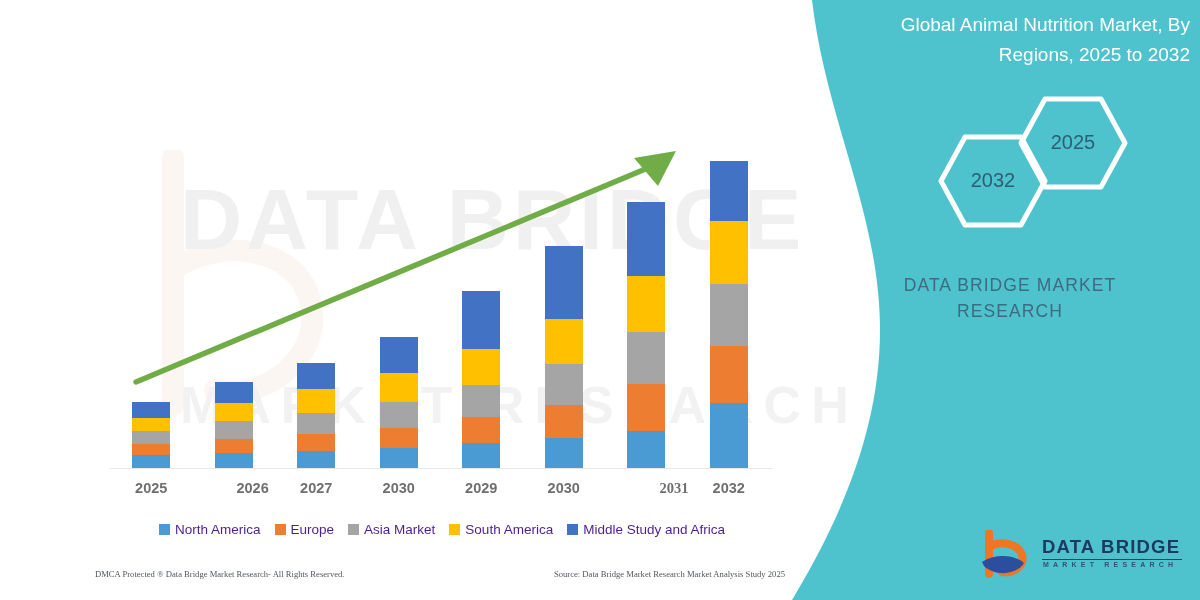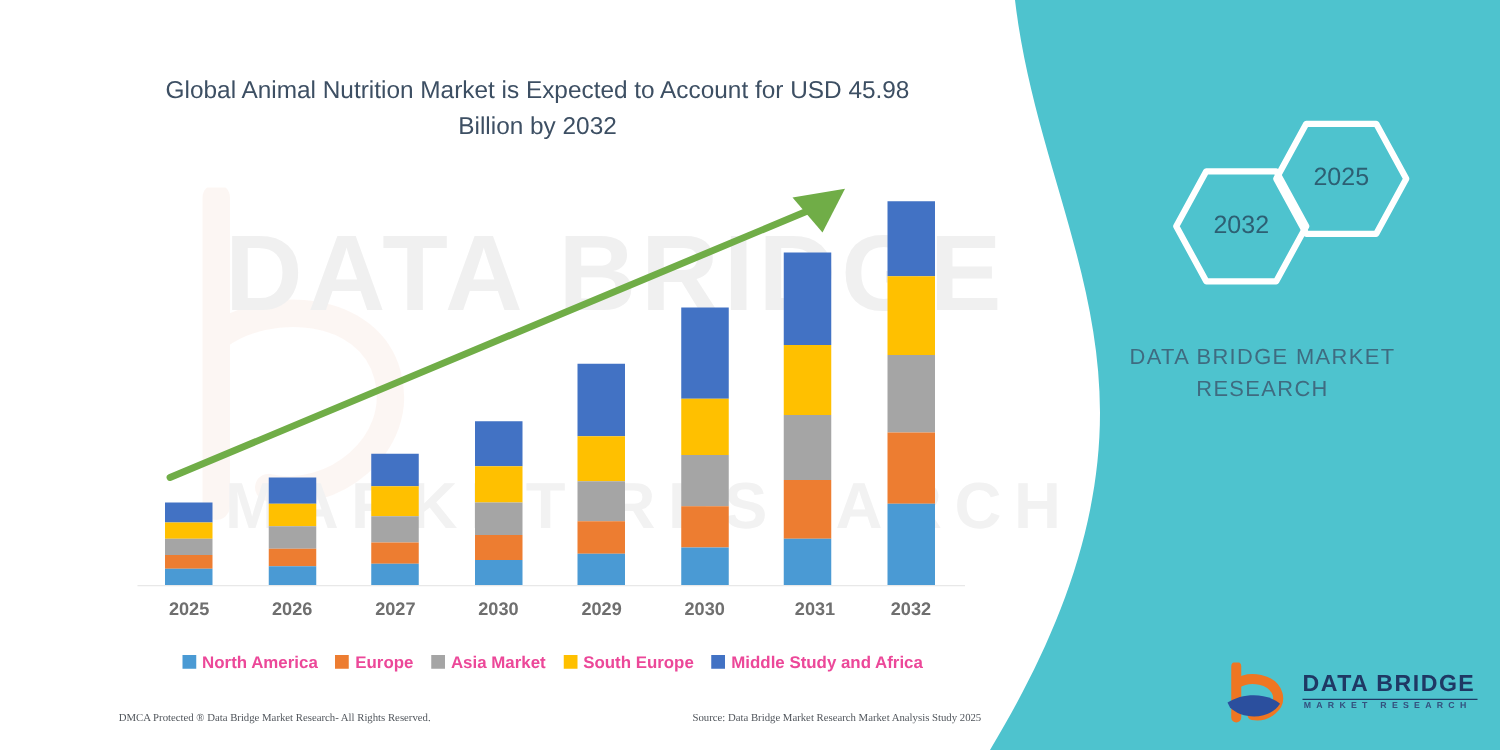--- a/index.html
+++ b/index.html
@@ -41,21 +41,21 @@
 
   
   .arrow{position:absolute;left:0;top:0;width:800px;height:600px;
          pointer-events:none;}
 
   
   .legend{position:absolute;left:112px;top:518px;width:660px;height:22px;
           display:flex;align-items:center;justify-content:center;gap:14px;z-index:6;}
   .lg-item{display:flex;align-items:center;gap:5px;}
   .lg-sw{width:11px;height:11px;display:block;}
-  .lg-tx{font-size:13.5px;font-weight:700;color:#ec4899;white-space:nowrap;}
+  .lg-tx{font-size:13.5px;font-weight:400;color:#4c1d95;white-space:nowrap;}
 
   
   .footer{position:absolute;left:95px;top:569px;width:690px;z-index:6;
           display:flex;justify-content:space-between;text-align:right;}
   .foot-tx{font-size:8.6px;color:#51565c;font-family:"Liberation Serif",serif;
            white-space:nowrap;}
 
   
   .rp{position:absolute;left:810px;top:0;width:390px;height:600px;z-index:7;}
   .rp-title{position:absolute;left:20px;top:10px;width:360px;text-align:right;
@@ -90,21 +90,20 @@
   </div>
 
   <div class="wm-layer">
     <svg class="wm-b" viewBox="0 0 210 280" xmlns="http://www.w3.org/2000/svg">
       <path d="M28 8 L28 255 M28 120 C70 88, 150 94, 165 150 C180 206, 120 252, 70 240" fill="none" stroke="#fbeee8" stroke-width="22" stroke-linecap="round"></path>
     </svg>
     <div class="wm-text">DATA BRIDGE</div>
     <div class="wm-text2">MARKET RESEARCH</div>
   </div>
 
-  <div class="headline">Global Animal Nutrition Market is Expected to Account for USD 45.98 Billion by 2032</div>
 
   <div class="chart">
     <div class="plot" id="plot">
         <div class="bar-col" style="left: 22.25px;">
           <div class="seg" style="height: 16px; background: rgb(66, 114, 196);"></div>
           <div class="seg" style="height: 13px; background: rgb(255, 192, 0);"></div>
           <div class="seg" style="height: 13px; background: rgb(165, 165, 165);"></div>
           <div class="seg" style="height: 11px; background: rgb(237, 125, 49);"></div>
           <div class="seg" style="height: 13px; background: rgb(74, 154, 212);"></div>
         </div>
@@ -154,26 +153,26 @@
           <div class="seg" style="height: 60px; background: rgb(66, 114, 196);"></div>
           <div class="seg" style="height: 63px; background: rgb(255, 192, 0);"></div>
           <div class="seg" style="height: 62px; background: rgb(165, 165, 165);"></div>
           <div class="seg" style="height: 57px; background: rgb(237, 125, 49);"></div>
           <div class="seg" style="height: 65px; background: rgb(74, 154, 212);"></div>
         </div>
       </div>
     <div class="axis-line"></div>
     <div class="xlabels" id="xlabels">
         <div class="xlab" style="left: 6.25px;">2025</div>
-        <div class="xlab" style="left: 88.75px;">2026</div>
+        <div class="xlab" style="left: 88.75px; text-align: right;">2026</div>
         <div class="xlab" style="left: 171.25px;">2027</div>
         <div class="xlab" style="left: 253.75px;">2030</div>
         <div class="xlab" style="left: 336.25px;">2029</div>
         <div class="xlab" style="left: 418.75px;">2030</div>
-        <div class="xlab" style="left: 507px;">2031</div>
+        <div class="xlab" style="left: 529px; font-family: Liberation Serif, serif;">2031</div>
         <div class="xlab" style="left: 583.75px;">2032</div>
       </div>
 
     <svg class="arrow" viewBox="0 0 800 600" xmlns="http://www.w3.org/2000/svg">
       <line x1="136" y1="382" x2="655" y2="165" stroke="#70ad47" stroke-width="5.5" stroke-linecap="round"></line>
       <polygon points="676,151 634,158 658,186" fill="#70ad47"></polygon>
     </svg>
   </div>
 
   <div class="legend" id="legend">
@@ -184,34 +183,35 @@
       <div class="lg-item">
         <span class="lg-sw" style="background: rgb(237, 125, 49);"></span>
         <span class="lg-tx">Europe</span>
       </div>
       <div class="lg-item">
         <span class="lg-sw" style="background: rgb(165, 165, 165);"></span>
         <span class="lg-tx">Asia Market</span>
       </div>
       <div class="lg-item">
         <span class="lg-sw" style="background: rgb(255, 192, 0);"></span>
-        <span class="lg-tx">South Europe</span>
+        <span class="lg-tx">South America</span>
       </div>
       <div class="lg-item">
         <span class="lg-sw" style="background: rgb(66, 114, 196);"></span>
         <span class="lg-tx">Middle Study and Africa</span>
       </div>
     </div>
 
   <div class="footer">
     <span class="foot-tx">DMCA Protected ® Data Bridge Market Research- All Rights Reserved.</span>
     <span class="foot-tx">Source: Data Bridge Market Research  Market Analysis Study 2025</span>
   </div>
 
   <div class="rp">
+    <div class="rp-title">Global Animal Nutrition Market, By Regions, 2025 to 2032</div>
 
     <div class="hexwrap">
 
       <div class="hex" style="left:18px;top:38px;width:110px;height:96px;">
         <svg viewBox="0 0 110 96" xmlns="http://www.w3.org/2000/svg">
           <polygon points="27,4 83,4 107,48 83,92 27,92 3,48" fill="none" stroke="#ffffff" stroke-width="5" stroke-linejoin="round"></polygon>
         </svg>
         <div class="hexlabel" style="top:36px;">2032</div>
       </div>
 

